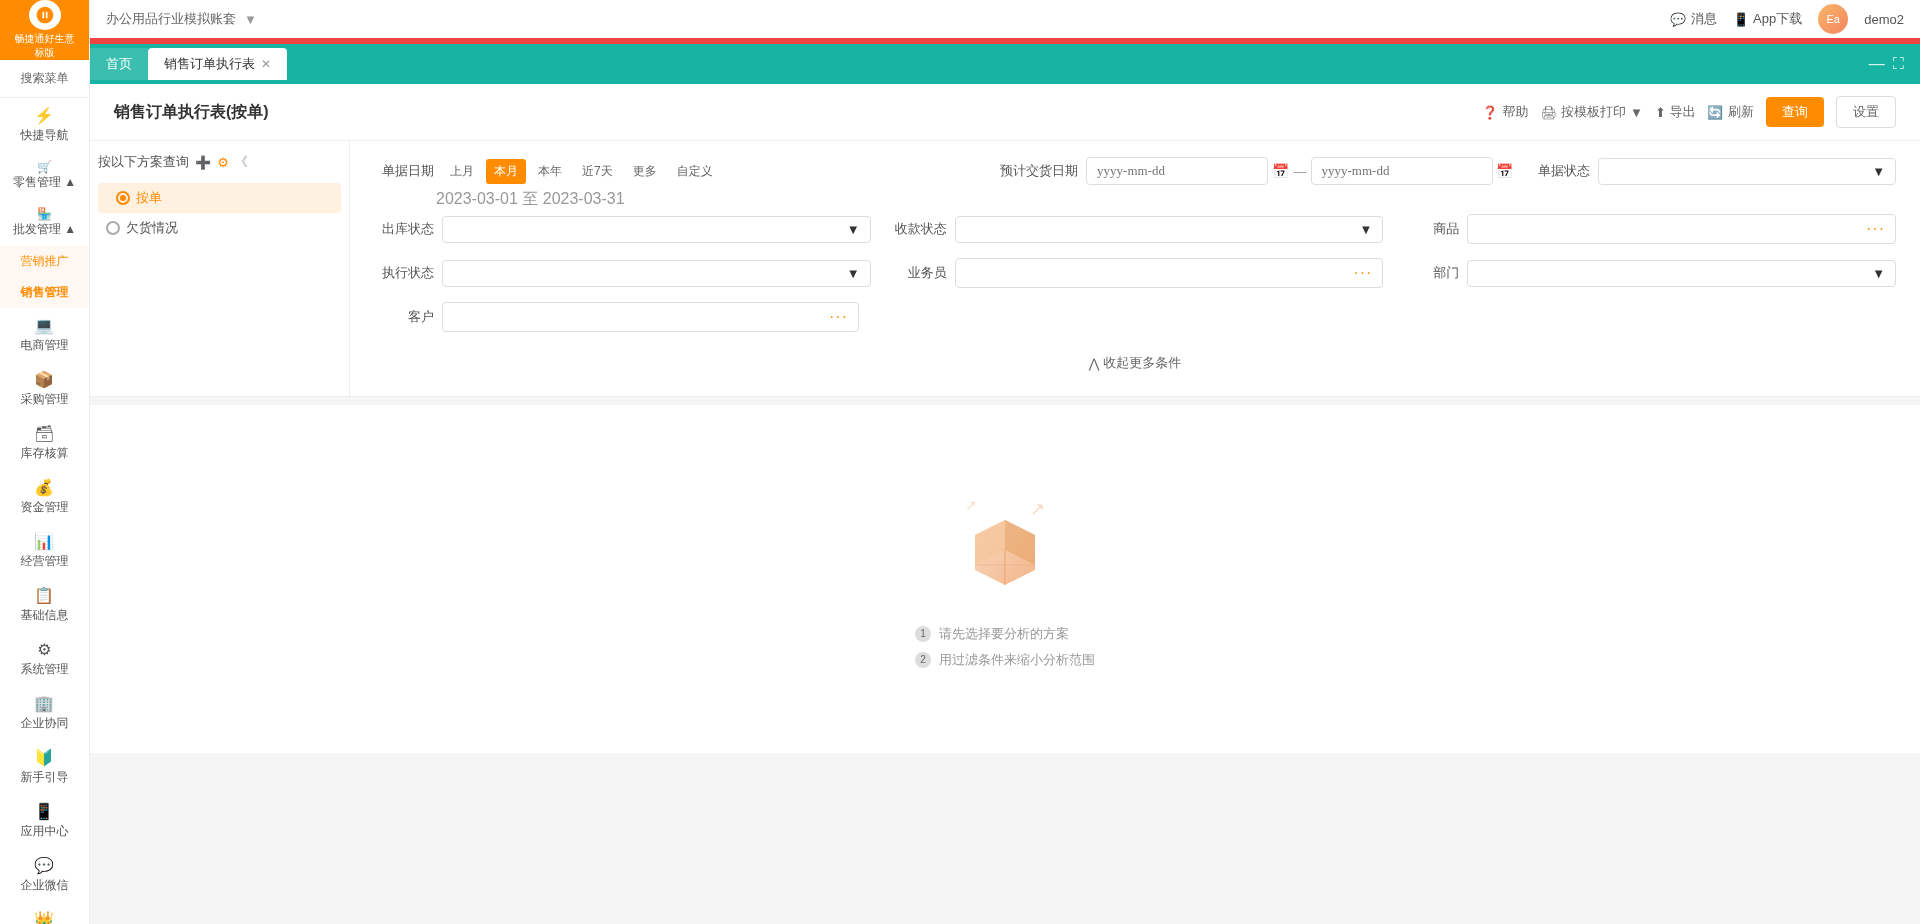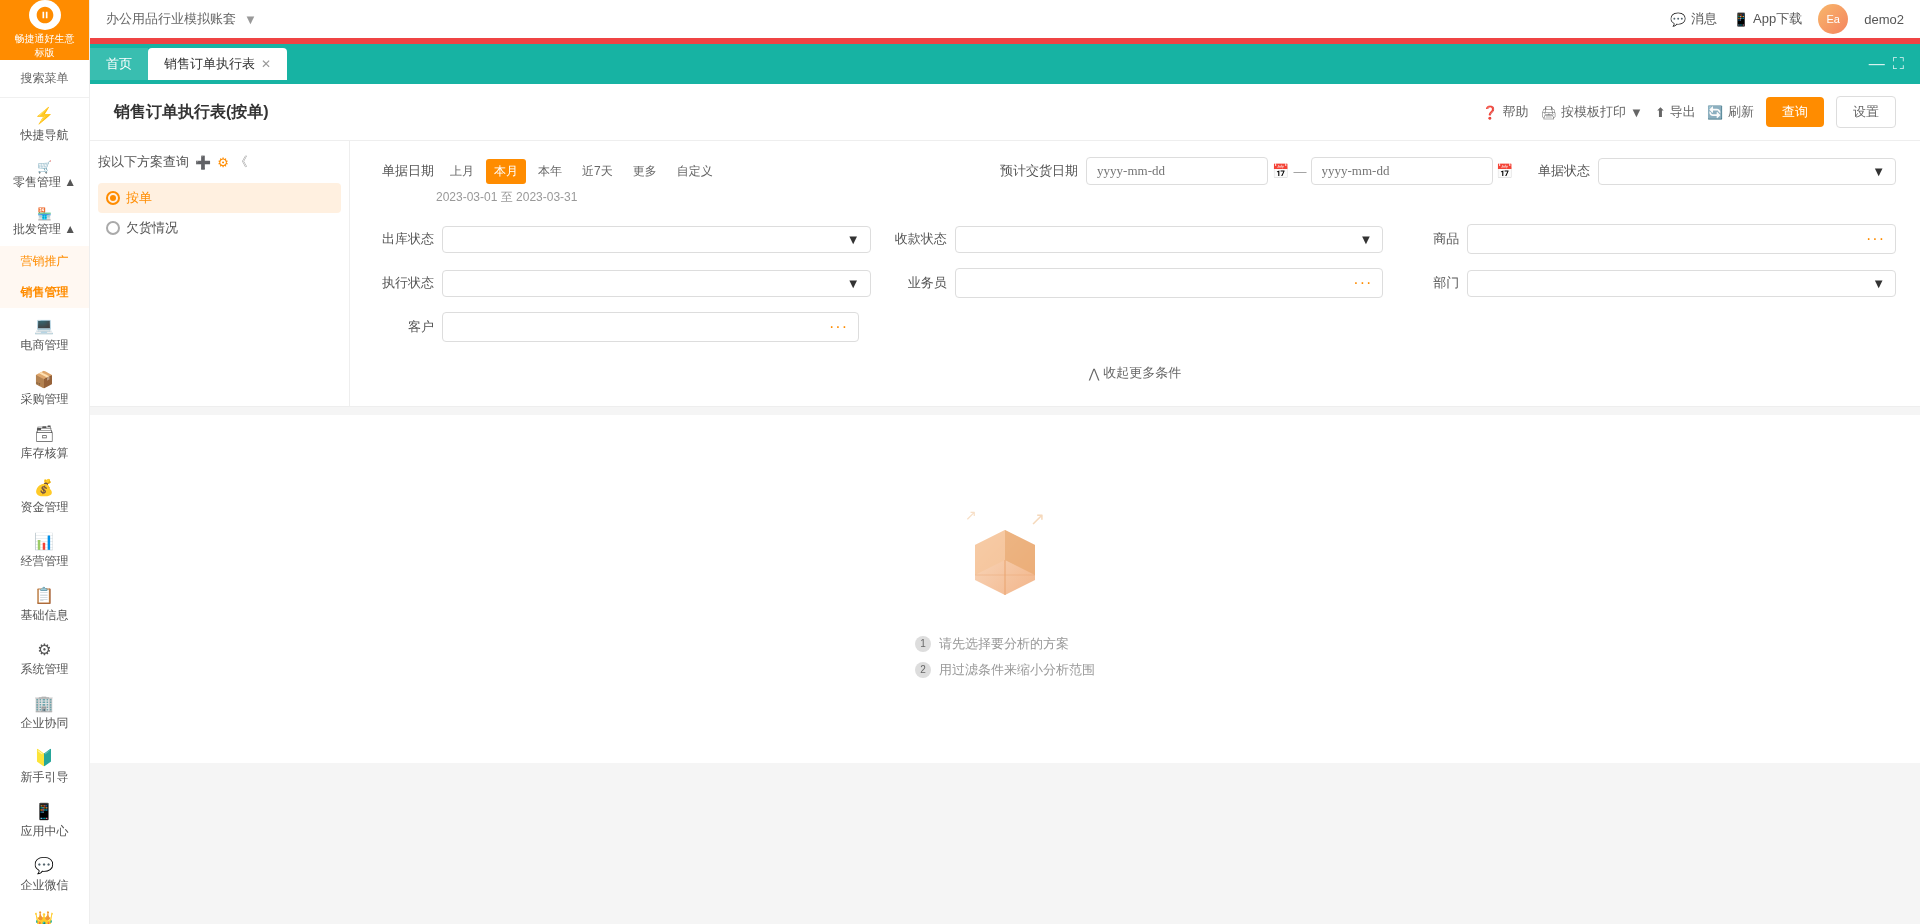--- a/index.html
+++ b/index.html
@@ -48,21 +48,21 @@
     .action-btn { display: flex; align-items: center; gap: 4px; cursor: pointer; color: #666; font-size: 13px; }
     .action-btn-primary { background: #ff8c00; color: #fff; border: none; border-radius: 4px; padding: 6px 16px; cursor: pointer; font-size: 13px; }
     .action-btn-setting { background: #fff; color: #666; border: 1px solid #ddd; border-radius: 4px; padding: 6px 16px; cursor: pointer; font-size: 13px; }
 
     
     .filter-area { display: flex; background: #14b8a6; margin: 0; }
     .filter-left { width: 260px; background: #fff; border-right: 1px solid #eee; padding: 12px 8px; flex-shrink: 0; }
     .filter-left-header { display: flex; align-items: center; gap: 6px; margin-bottom: 12px; font-size: 13px; color: #555; }
     .filter-left-header .add-btn { color: #ff8c00; cursor: pointer; }
     .filter-left-header .collapse-btn { color: #999; cursor: pointer; }
-    .filter-item { display: flex; align-items: center; gap: 6px; padding: 6px 8px; cursor: pointer; border-radius: 4px; font-size: 13px; color: #ff8c00; }
+    .filter-item { display: flex; align-items: center; gap: 6px; padding: 6px 18px; cursor: pointer; border-radius: 4px; font-size: 13px; color: #ff8c00; }
     .filter-item.active { background: #fff0e0; }
     .filter-item .item-dot { width: 14px; height: 14px; border-radius: 50%; border: 2px solid #ff8c00; display: flex; align-items: center; justify-content: center; flex-shrink: 0; }
     .filter-item .item-dot-inner { width: 6px; height: 6px; border-radius: 50%; background: #ff8c00; }
     .filter-item2 { display: flex; align-items: center; gap: 6px; padding: 6px 8px; cursor: pointer; border-radius: 4px; font-size: 13px; color: #555; }
     .filter-item2 .item-circle { width: 14px; height: 14px; border-radius: 50%; border: 2px solid #aaa; display: flex; align-items: center; justify-content: center; flex-shrink: 0; }
 
     
     .filter-right { flex: 1; padding: 16px 24px; background: #fff; }
     .filter-row { display: flex; align-items: center; gap: 16px; margin-bottom: 14px; }
     .filter-field { display: flex; align-items: center; gap: 8px; flex: 1; }
@@ -294,21 +294,21 @@
             </div>
             <div class="filter-field" style="flex:1.5;">
               <span class="filter-label">单据状态</span>
               <div class="filter-select">
                 <span></span>
                 <span>▼</span>
               </div>
             </div>
           </div>
 
-          <div style="margin-left:62px; margin-top:-10px; margin-bottom:18px; font-size:12px; color:#999;">
+          <div style="margin-left:62px; margin-top:-10px; margin-bottom:4px; font-size:16px; color:#999;">
             <span>2023-03-01 至 2023-03-31</span>
           </div>
 
           <div class="filter-row">
             <div class="filter-field">
               <span class="filter-label">出库状态</span>
               <div class="filter-select">
                 <span></span>
                 <span>▼</span>
               </div>

